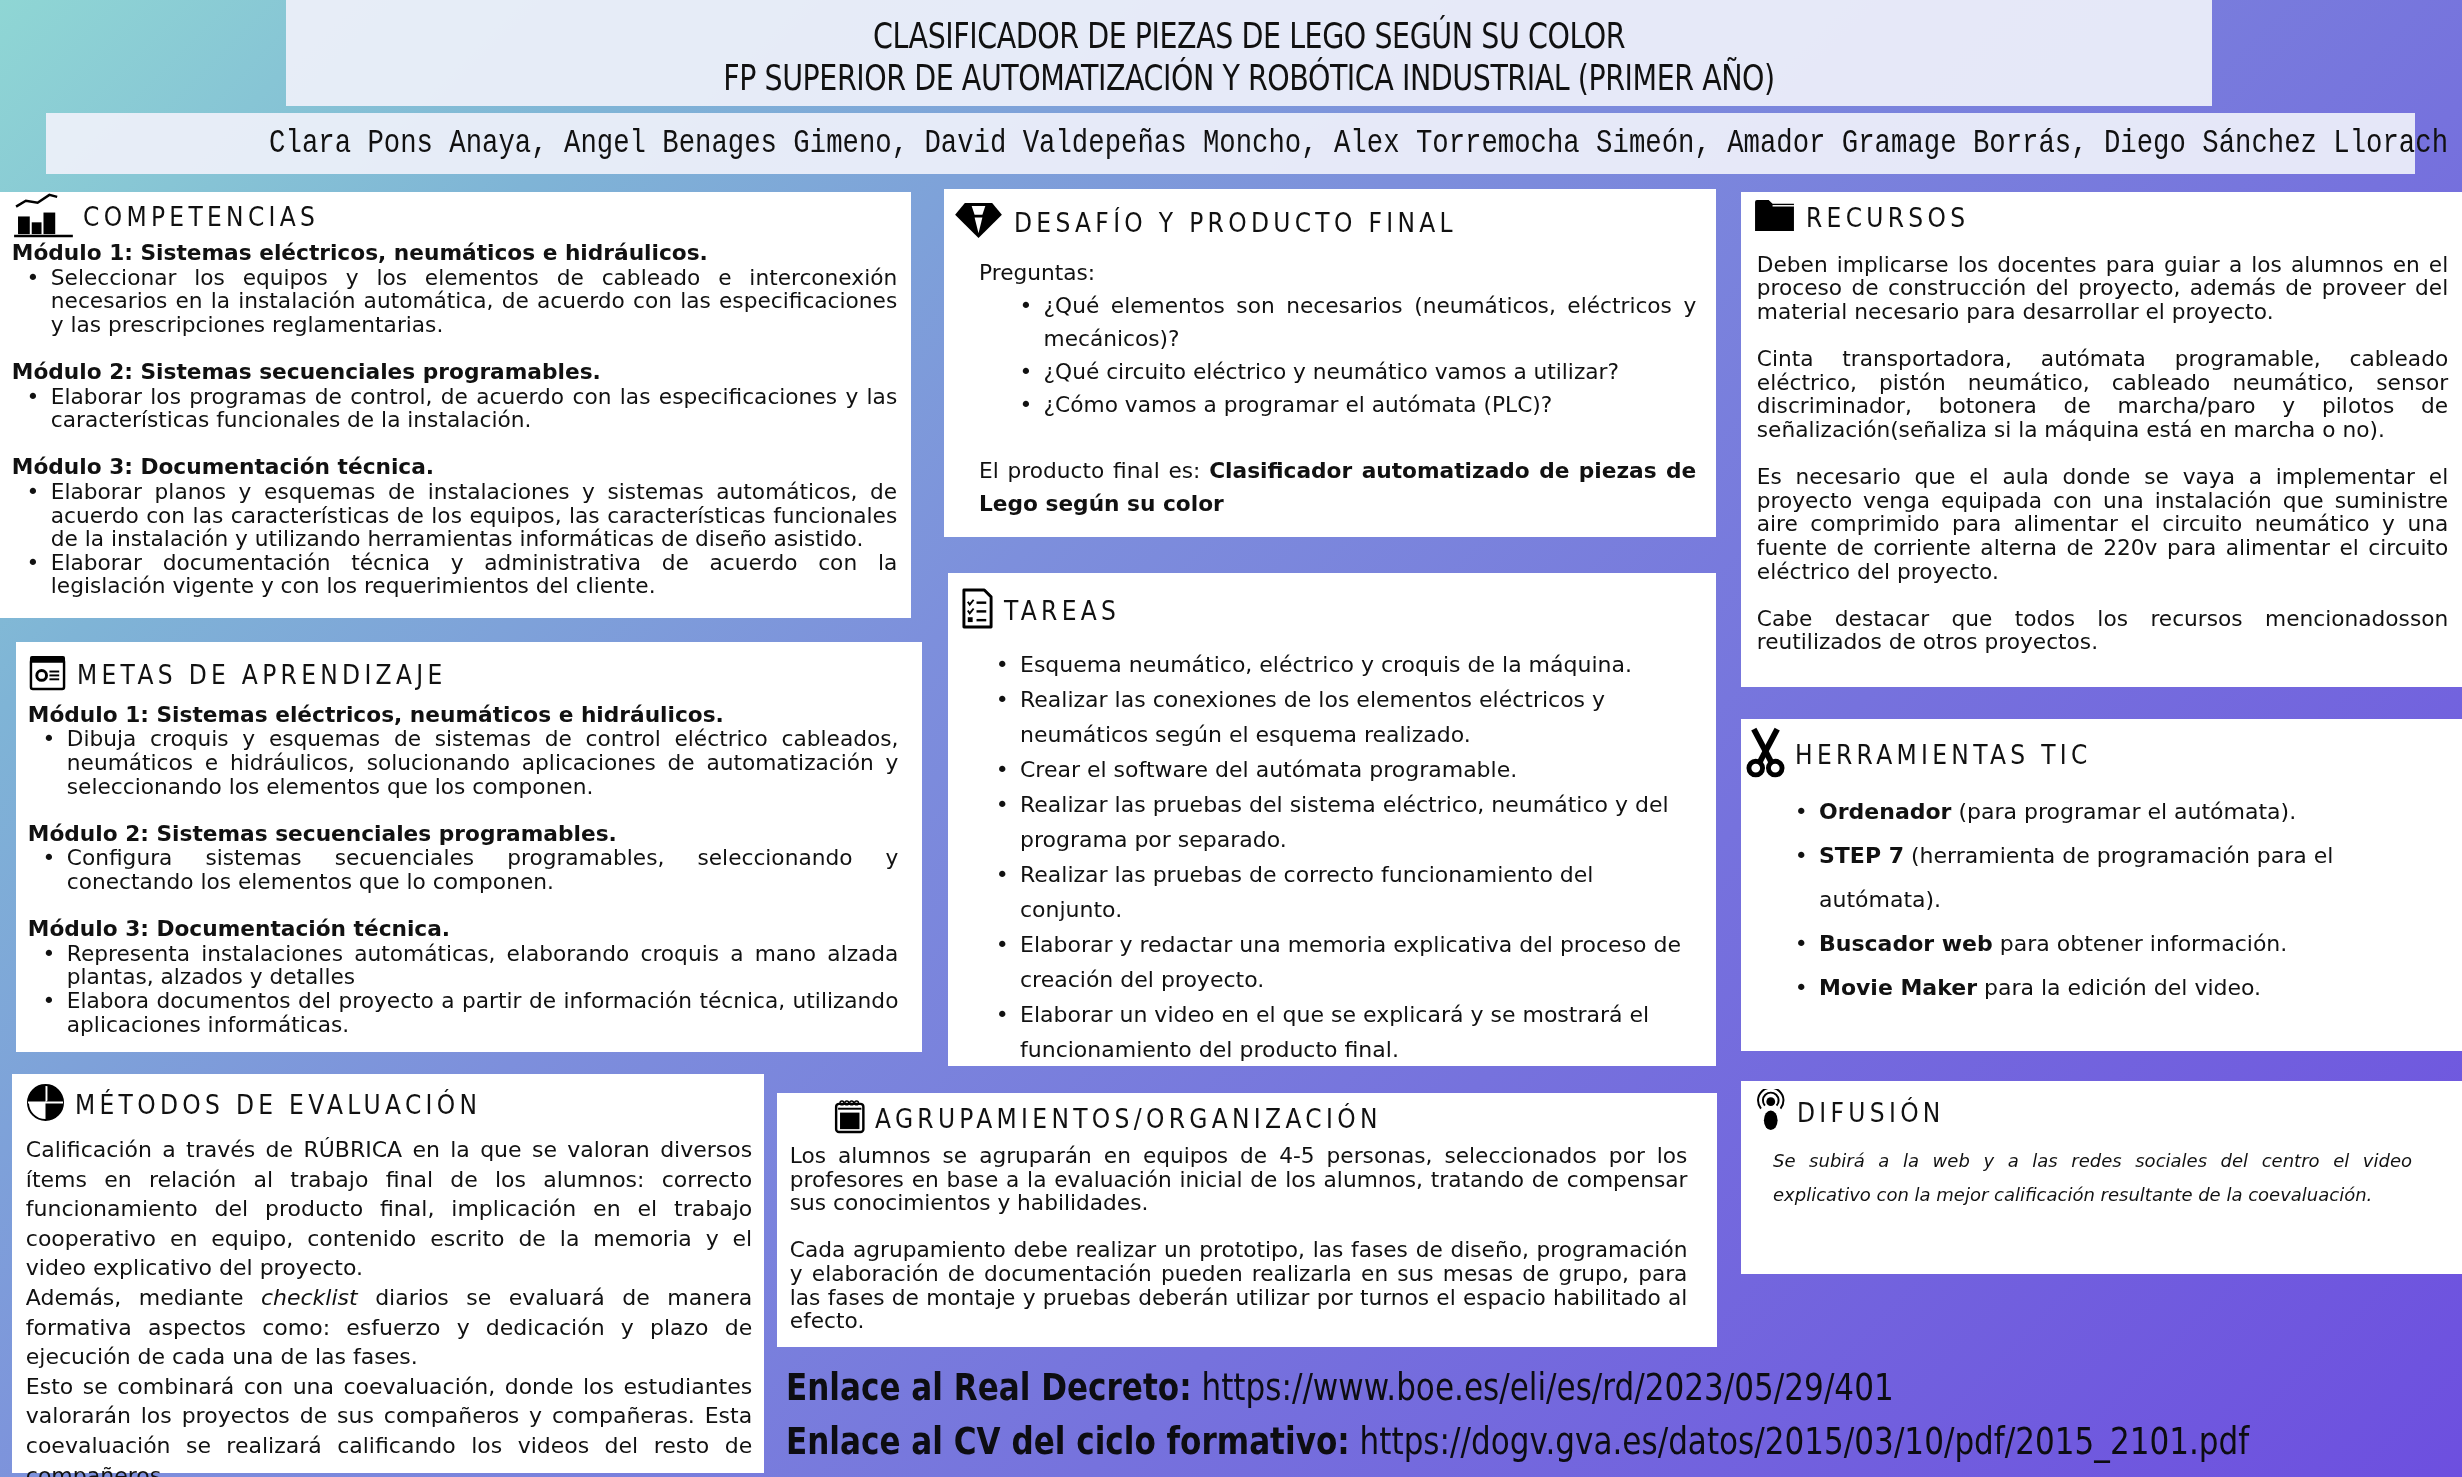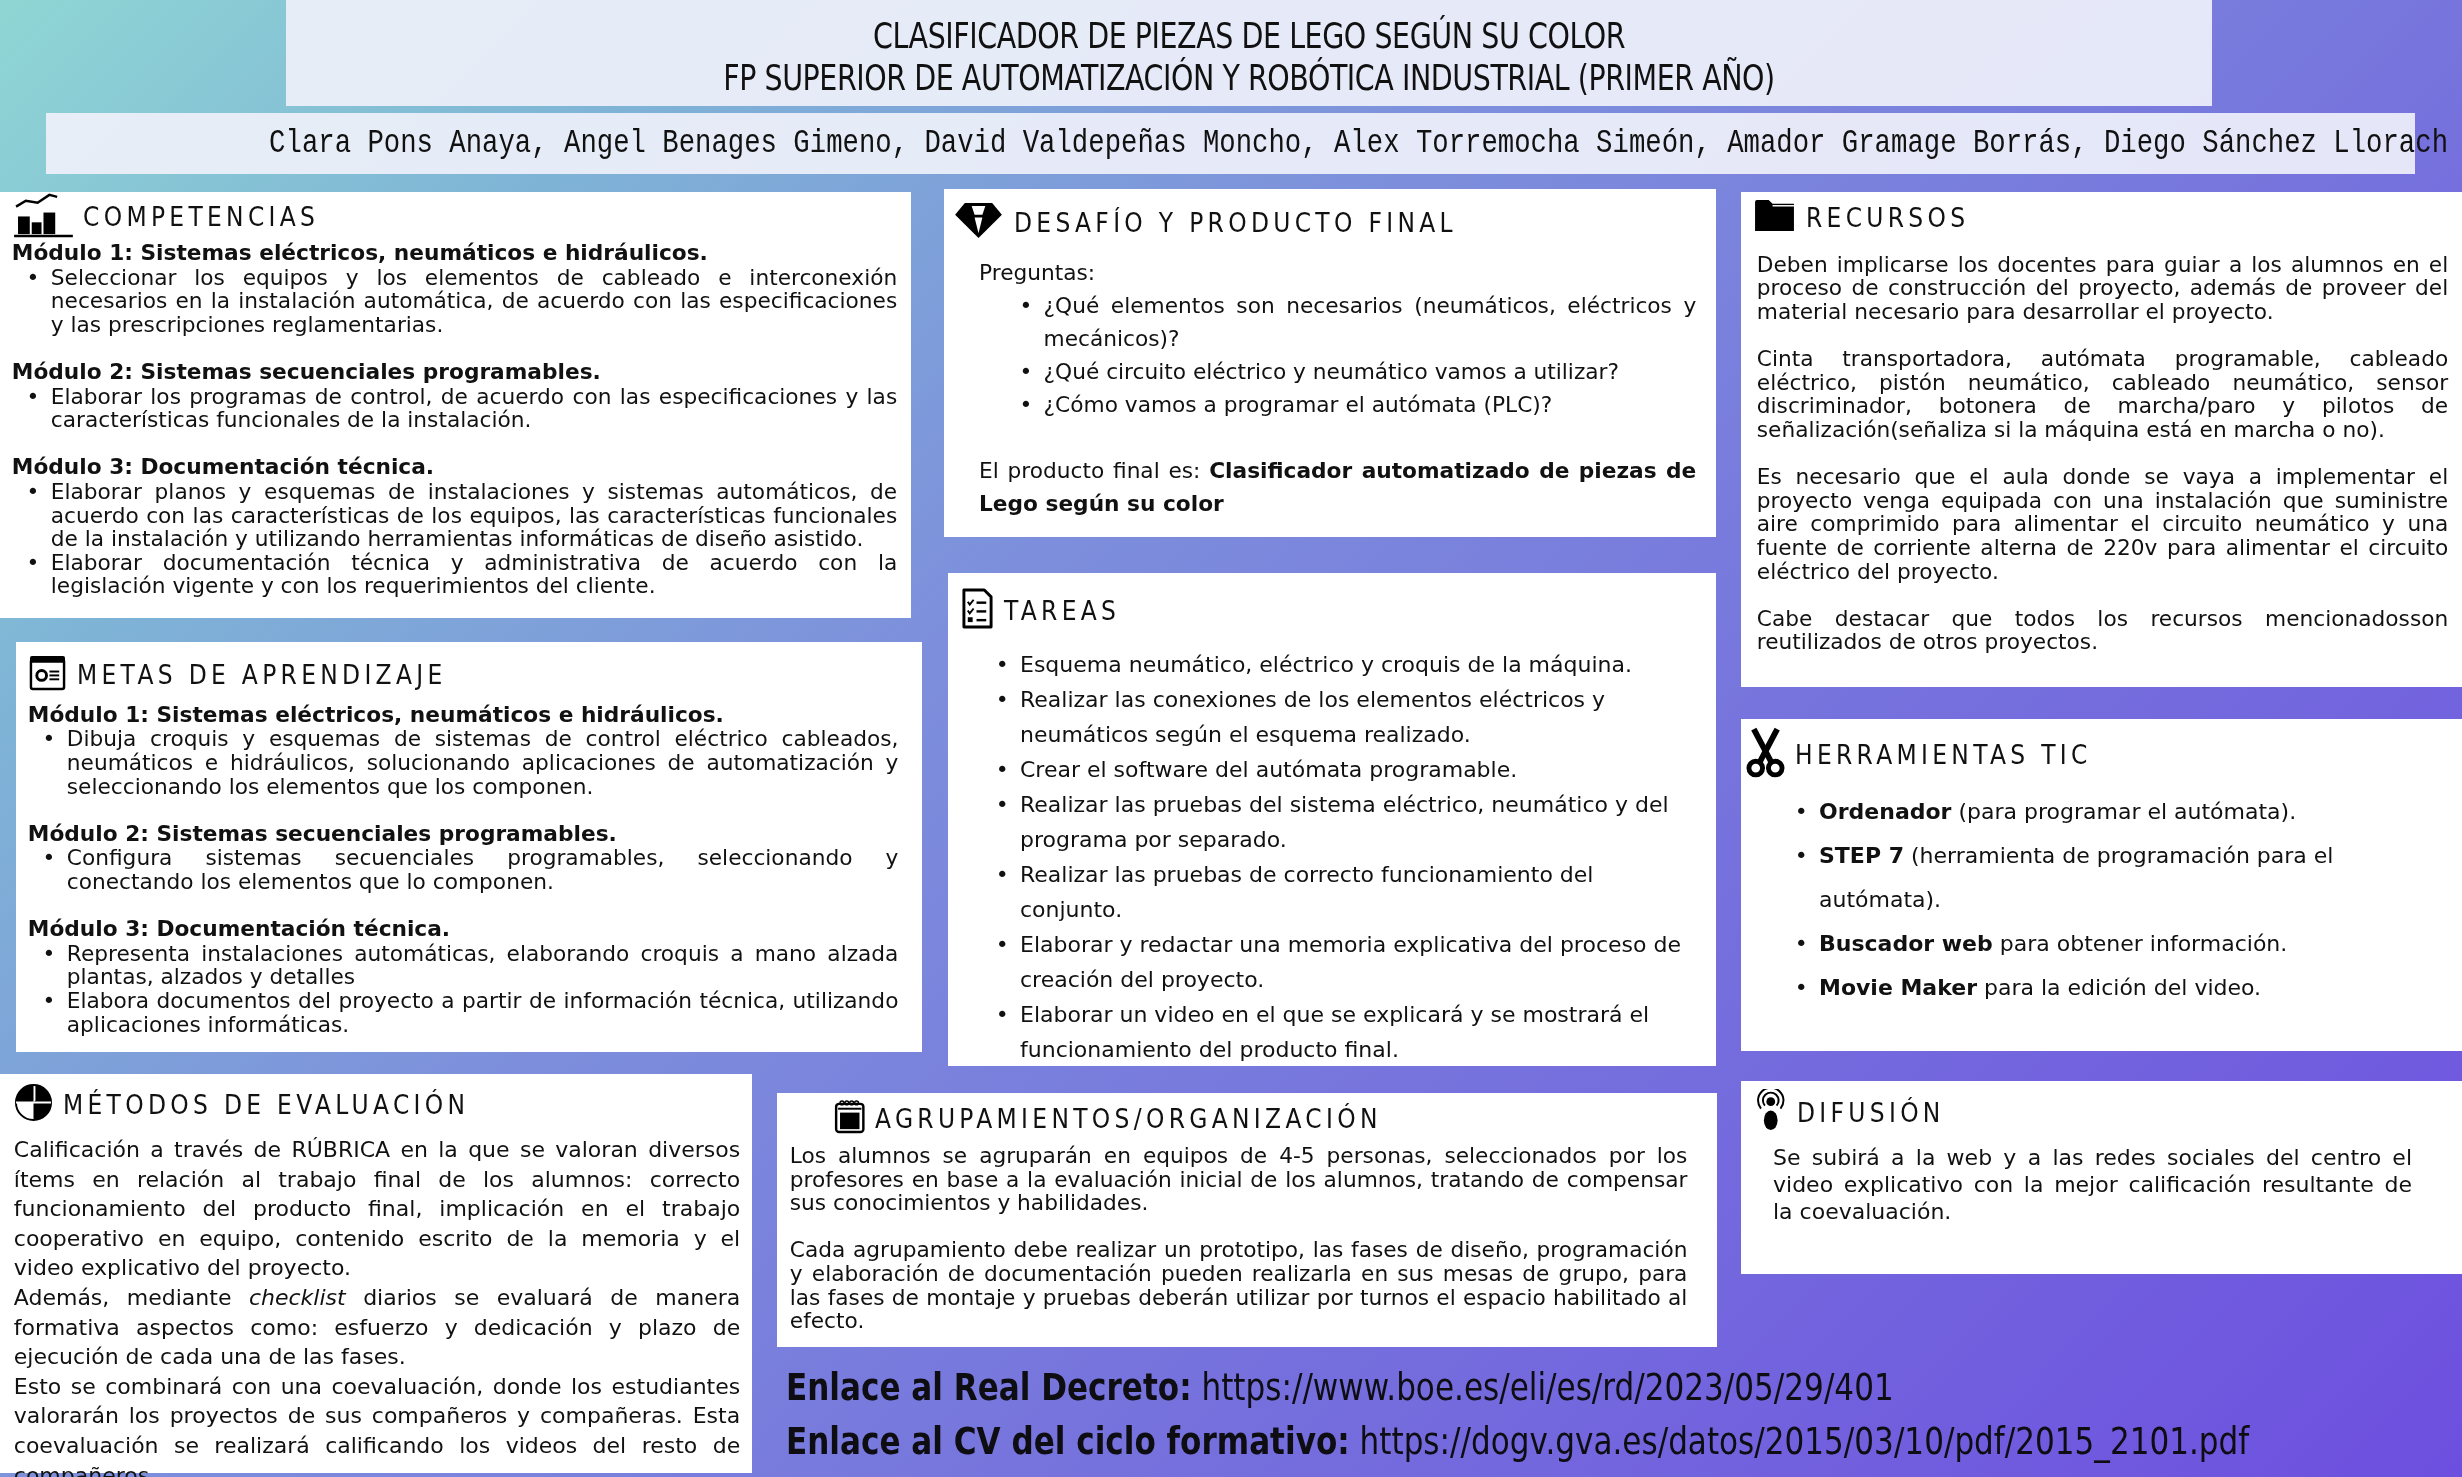--- a/index.html
+++ b/index.html
@@ -33,39 +33,39 @@
   ul.blist { list-style: none; }
   ul.blist li { position: relative; padding-left: 39px; }
   ul.blist li::before { content: "\2022"; position: absolute; left: 14.8px; top: 0; }
   .gap { height: 23.6px; }
 
   
   #competencias { left: 0; top: 192px; width: 911px; height: 426px; padding: 0 13.8px 0 11.8px; }
   #competencias .sec-head { margin: 0 0 0 0; height: 49px; }
   #metas { left: 16px; top: 642px; width: 906px; height: 410px; padding: 0 23.6px 0 11.8px; }
   #metas .sec-head { height: 57px; margin-top: 3.9px; }
-  #metodos { left: 0; top: 1074px; width: 752px; height: 399px; padding: 0 11.8px 0 13.8px; }
+  #metodos { left: 12px; top: 1074px; width: 752px; height: 399px; padding: 0 11.8px 0 13.8px; }
   #metodos .sec-head { height: 61px; }
   #metodos .txt { line-height: 29.6px; font-size: 22px; }
   #desafio { left: 944px; top: 189px; width: 772px; height: 348px; padding: 0 19.7px 0 35px; }
   #desafio .sec-head { height: 67px; margin-left: -25.6px; }
   #desafio .txt { line-height: 33px; font-size: 21.7px; }
   #tareas { left: 948px; top: 573px; width: 768px; height: 493px; padding: 0 29.6px 0 33px; }
   #tareas .sec-head { height: 74px; margin-left: -19.7px; }
   #tareas .txt { line-height: 35px; font-size: 22px; }
   #agrup { left: 777px; top: 1093px; width: 940px; height: 254px; padding: 0 29.6px 0 12.8px; }
   #agrup .sec-head { height: 51px; margin-left: 44px; }
   #recursos { left: 1741px; top: 192px; width: 722px; height: 495px; padding: 0 14.8px 0 15.8px; }
   #recursos .sec-head { height: 51px; margin-left: -3.9px; }
   #herr { left: 1741px; top: 719px; width: 722px; height: 332px; padding: 0 19.7px 0 39px; }
   #herr .sec-head { height: 71px; margin-left: -34px; }
   #herr .txt { line-height: 44px; font-size: 22px; }
   #difusion { left: 1741px; top: 1081px; width: 722px; height: 193px; padding: 0 51px 0 32px; }
   #difusion .sec-head { height: 63px; margin-left: -17.7px; }
-  #difusion .txt { line-height: 27px; font-size: 22px; }
+  #difusion .txt { line-height: 34px; font-size: 18px; font-style: italic; }
 
   .links { position: absolute; left: 786px; top: 1361px; font-size: 37px; line-height: 54px; font-family: "DejaVu Sans", sans-serif; color: #0d0d12; }
   .links .row { white-space: nowrap; transform-origin: left center; transform: scaleX(0.84); }
   .links b { font-weight: bold; }
   .links a { color: #0d0d12; text-decoration: none; }
 </style>
 </head>
 <body>
 
 <div class="box title-box">

